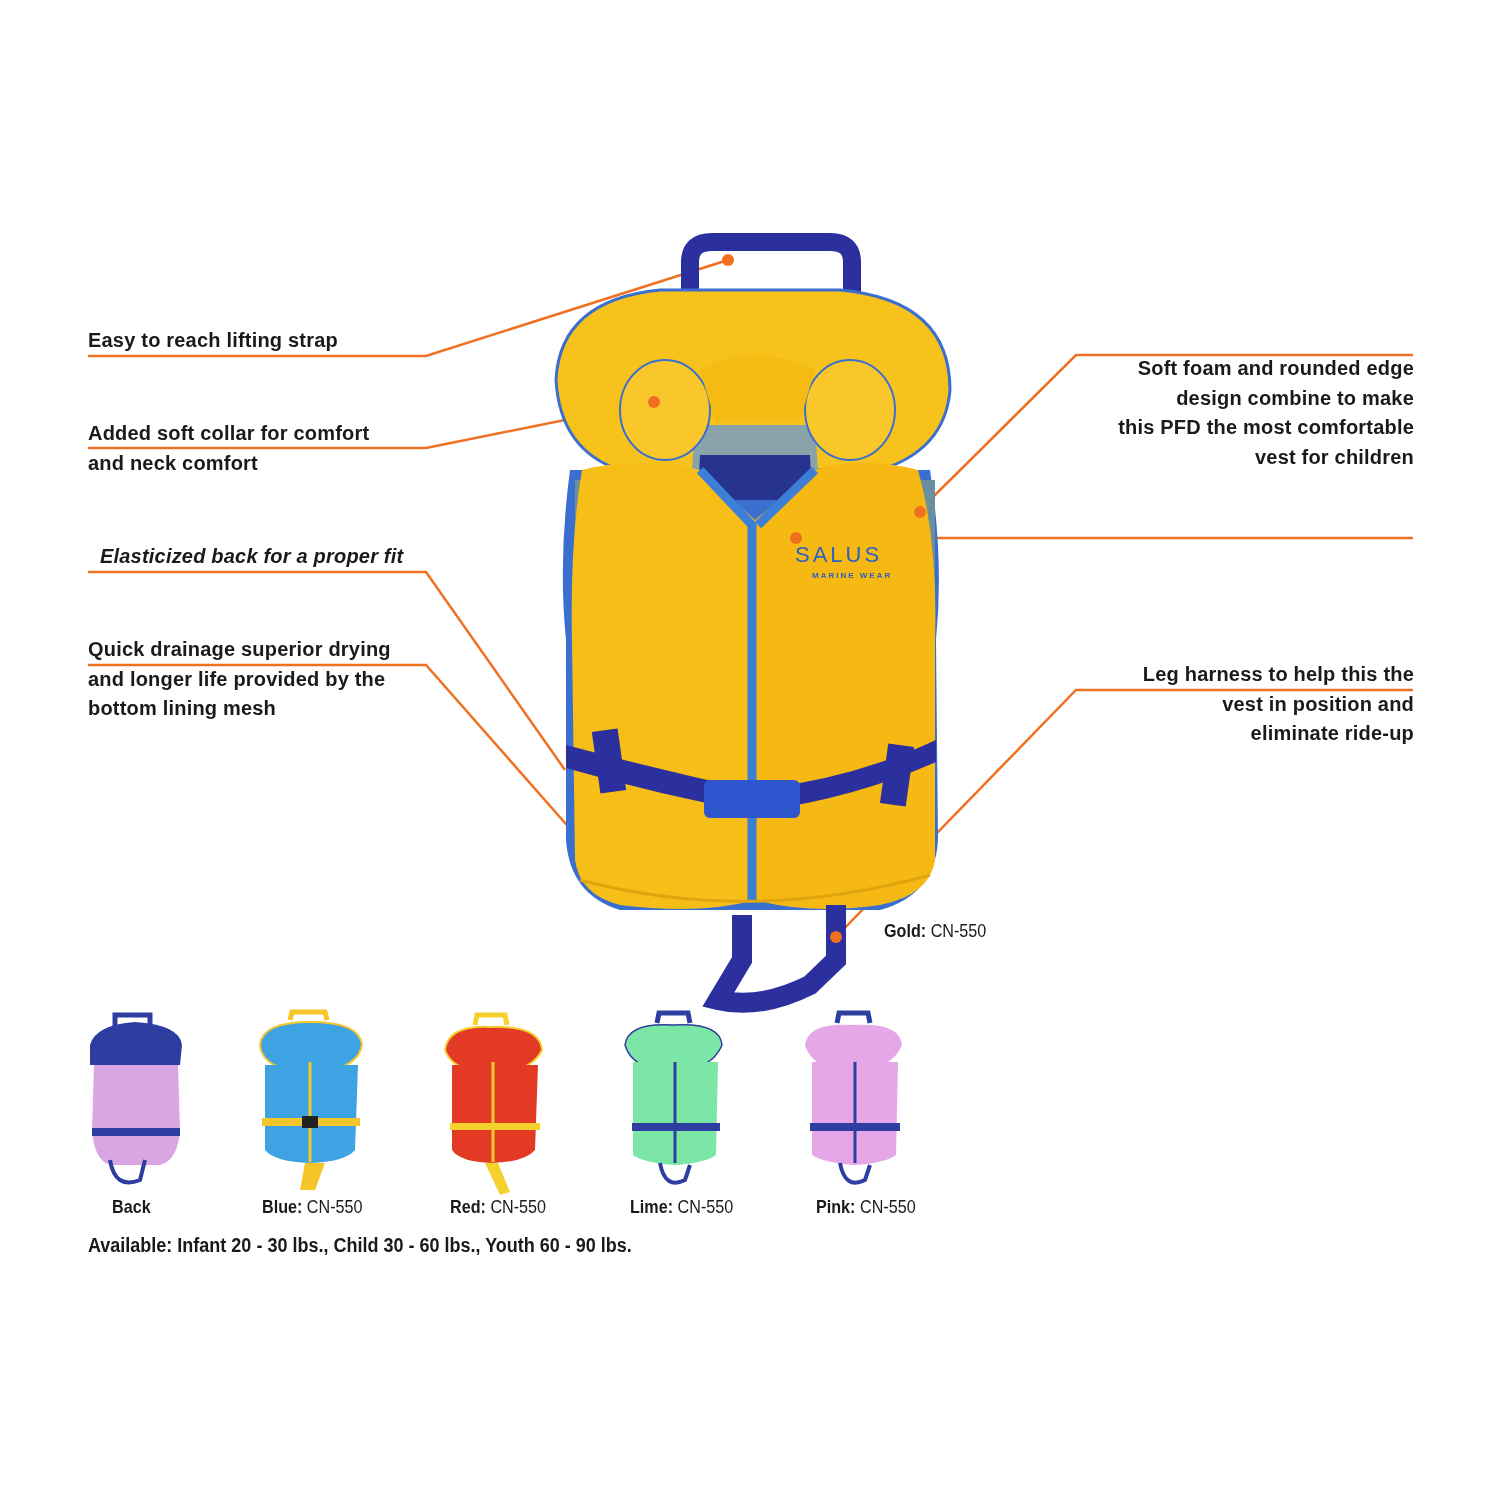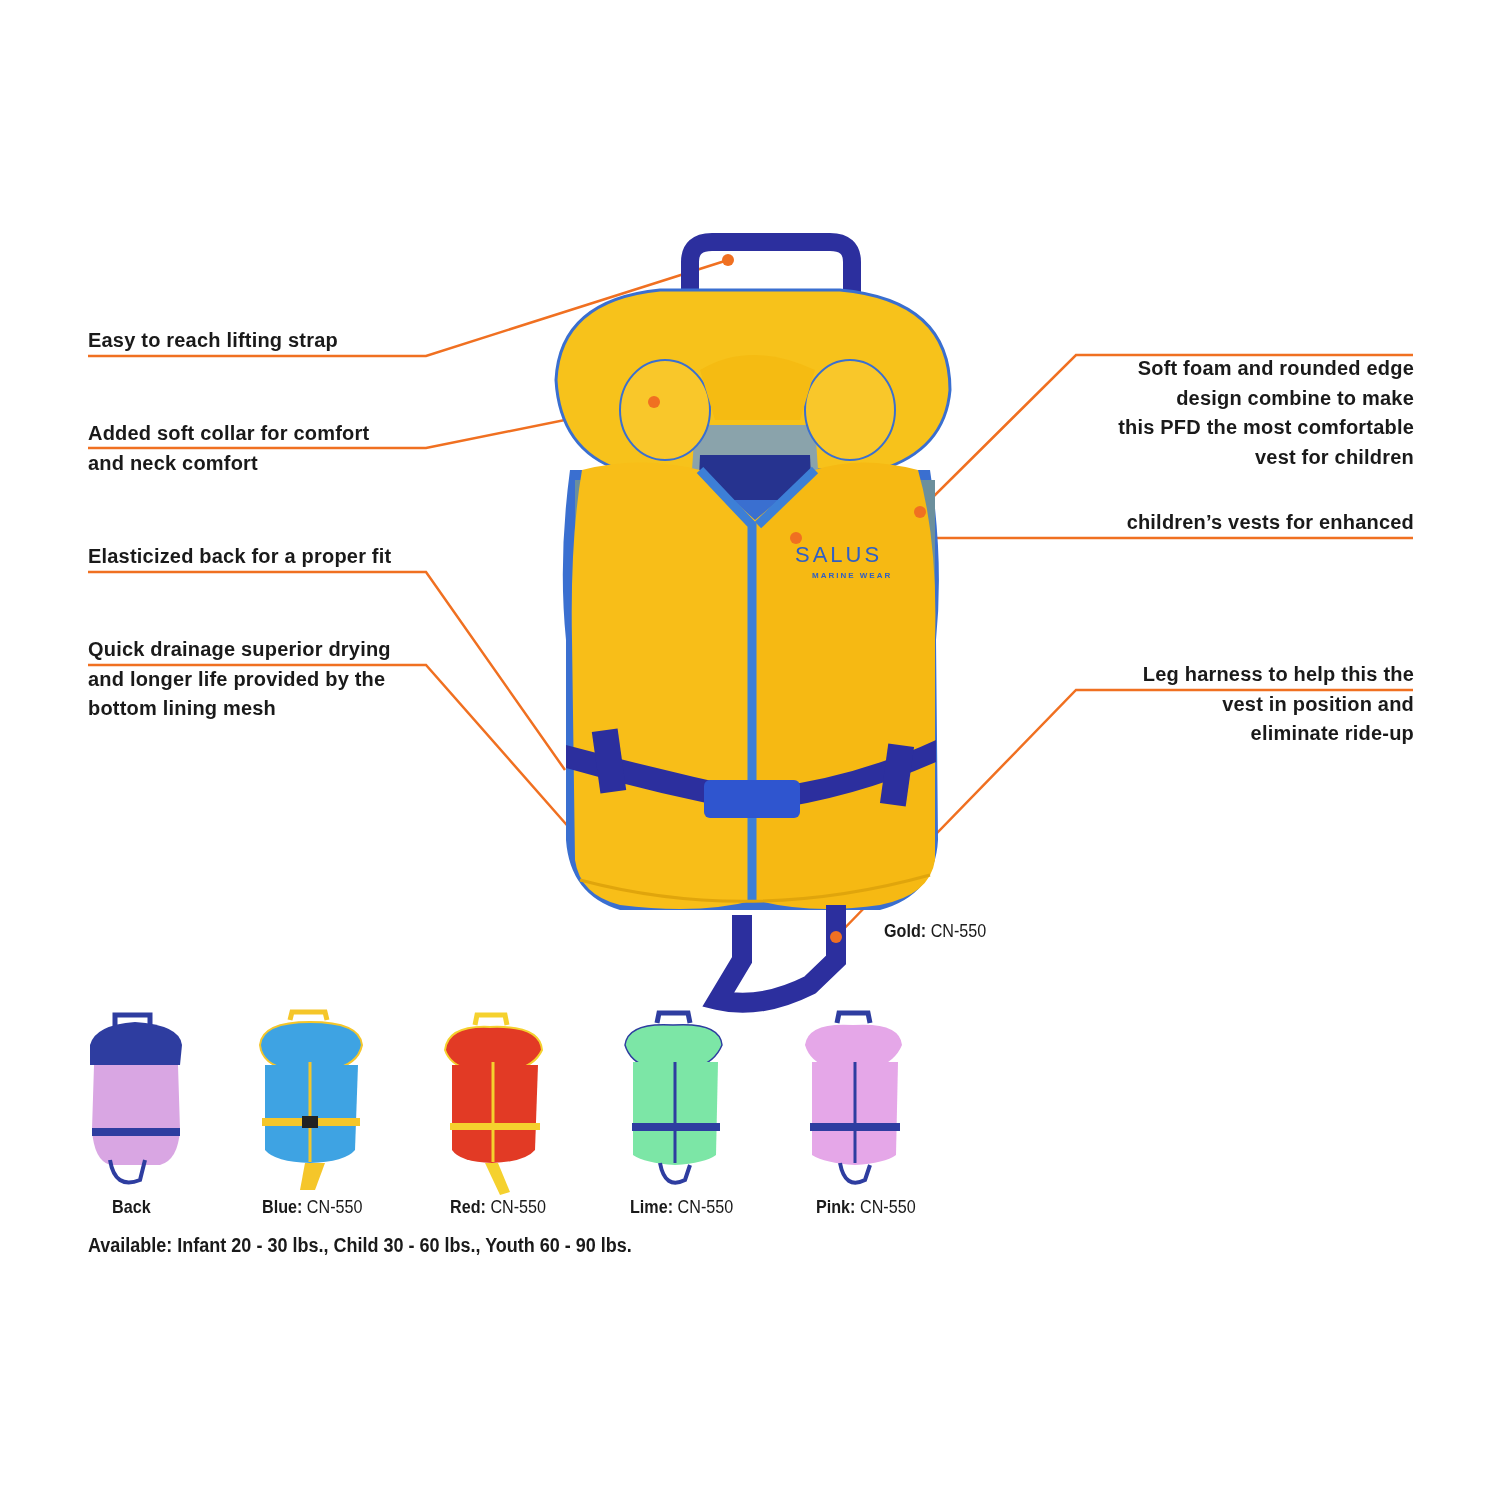--- a/index.html
+++ b/index.html
@@ -74,37 +74,36 @@
   </g>
 </svg>
 
 <div class="callout" style="left:88px; top:326px;">
   <span>Easy to reach lifting strap</span>
 </div>
 <div class="callout" style="left:88px; top:419px;">
   <span>Added soft collar for comfort</span>
   <span>and neck comfort</span>
 </div>
-<div class="callout" style="left:88px; top:542px;">
+<div class="callout" style="left:100px; top:542px;font-style:italic;">
   <span>Elasticized back for a proper fit</span>
 </div>
 <div class="callout" style="left:88px; top:635px;">
   <span>Quick drainage superior drying</span>
   <span>and longer life provided by the</span>
   <span>bottom lining mesh</span>
 </div>
 
 <div class="callout right" style="right:86px; top:326px;margin-top:28px;">
   <span>Soft foam and rounded edge</span>
   <span>design combine to make</span>
   <span>this PFD the most comfortable</span>
   <span>vest for children</span>
 </div>
 <div class="callout right" style="right:86px; top:508px;">
-  <span>children’s vests for enhanced</span>
 </div>
 <div class="callout right" style="right:86px; top:660px;">
   <span>Leg harness to help this the</span>
   <span>vest in position and</span>
   <span>eliminate ride-up</span>
 </div>
 
 <div class="label" style="left:884px; top:920px;">
   <b>Gold:</b> <span>CN-550</span>
 </div>

